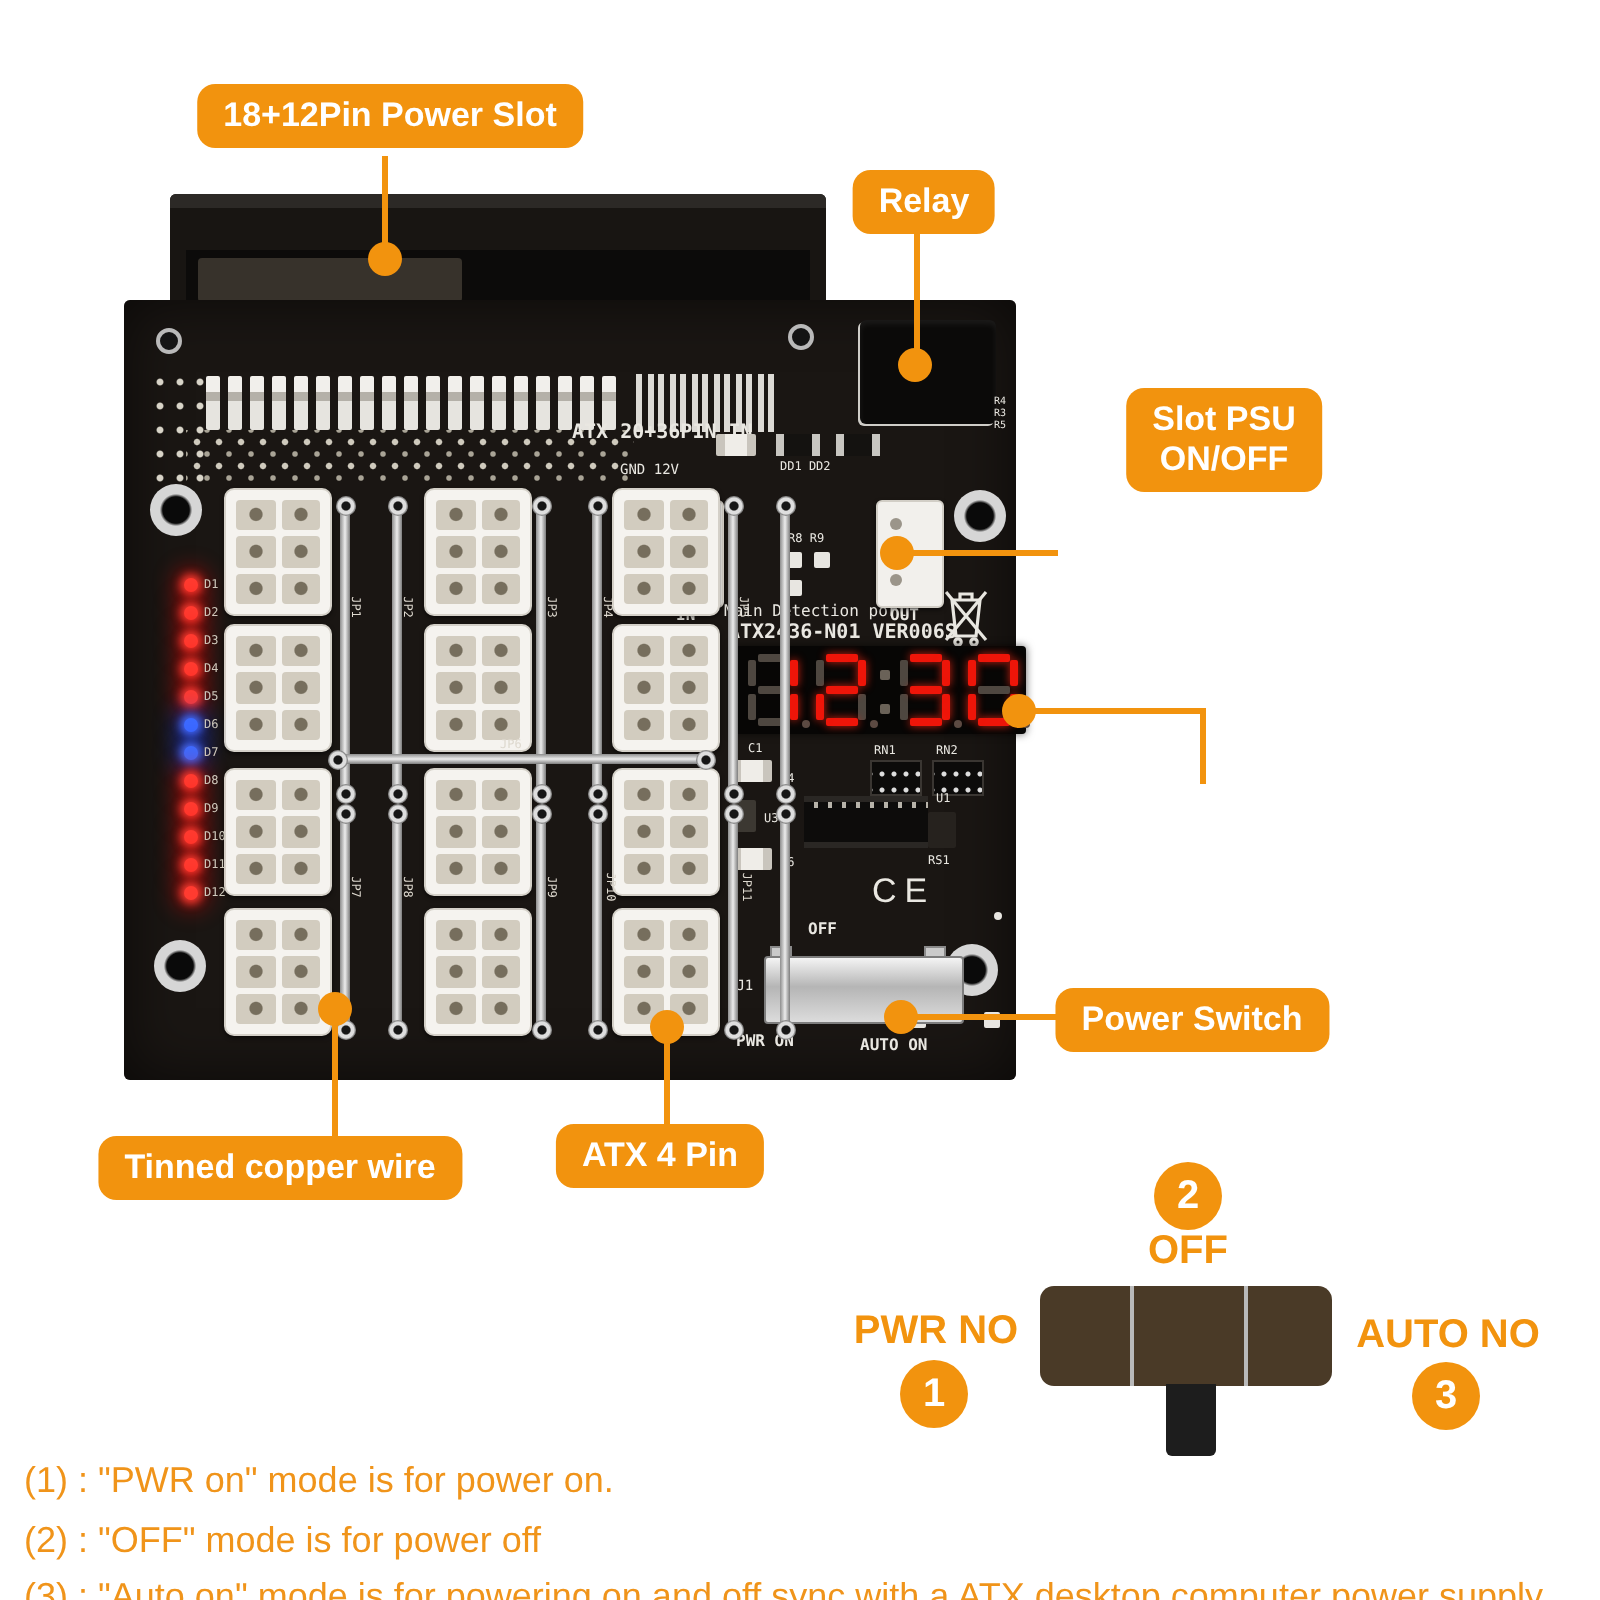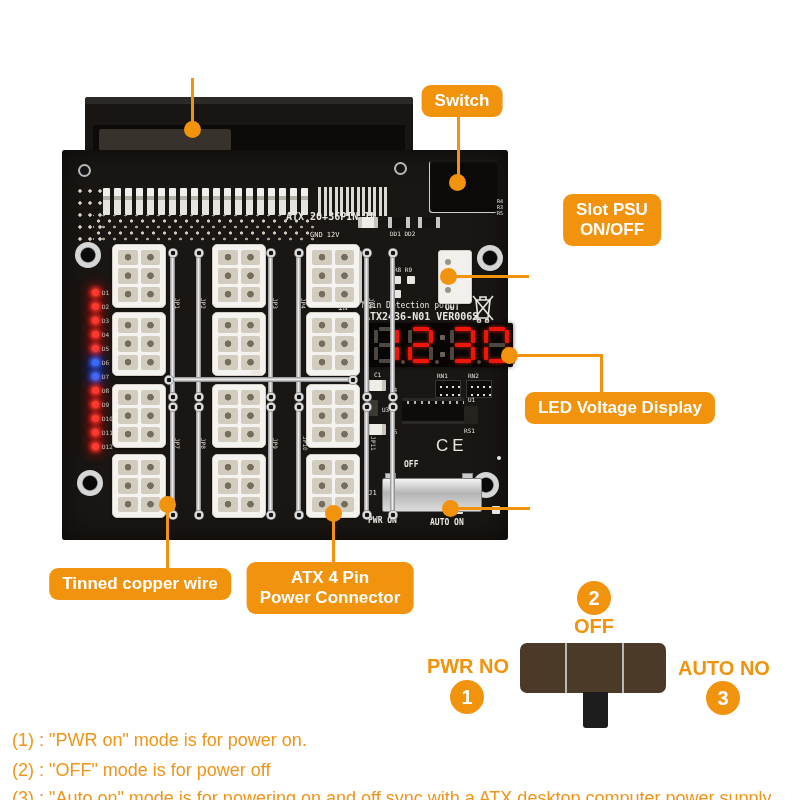--- a/index.html
+++ b/index.html
@@ -441,55 +441,57 @@
       <div class="led red" style="left:92px;top:401px;"></div>
       <div class="ledlbl" style="left:102px;top:401px;">D9</div>
       <div class="led red" style="left:92px;top:415px;"></div>
       <div class="ledlbl" style="left:102px;top:415px;">D10</div>
       <div class="led red" style="left:92px;top:429px;"></div>
       <div class="ledlbl" style="left:102px;top:429px;">D11</div>
       <div class="led red" style="left:92px;top:443px;"></div>
       <div class="ledlbl" style="left:102px;top:443px;">D12</div>
     </div>
 
+  <div class="callout c1" style="left:195px;top:42px;">
+      <span>18+12Pin Power Slot</span>
+    </div>
   <div class="vline" style="left:191px;top:78px;width:3px;height:45px;"></div>
   <div class="dot" style="left:184px;top:121px;"></div>
 
   <div class="callout c1" style="left:462px;top:85px;">
-      <span>Switch</span>
+      <span>Relay</span>
     </div>
   <div class="vline" style="left:457px;top:117px;width:3px;height:59px;"></div>
   <div class="dot" style="left:449px;top:174px;"></div>
 
   <div class="callout" style="left:612px;top:194px;font-size:17px;">
     <span>Slot PSU</span>
     <span>ON/OFF</span>
   </div>
   <div class="hline" style="left:455px;top:275px;width:74px;height:3px;"></div>
   <div class="dot" style="left:440px;top:268px;"></div>
 
-  <div class="callout c1" style="left:620px;top:392px;">
-      <span>LED Voltage Display</span>
-    </div>
   <div class="dot" style="left:501px;top:347px;"></div>
   <div class="hline" style="left:515px;top:354px;width:88px;height:3px;"></div>
   <div class="vline" style="left:600px;top:354px;width:3px;height:38px;"></div>
 
+  <div class="callout c1" style="left:596px;top:494px;">
+      <span>Power Switch</span>
+    </div>
   <div class="dot" style="left:442px;top:500px;"></div>
   <div class="hline" style="left:456px;top:507px;width:74px;height:3px;"></div>
 
   <div class="callout c1" style="left:140px;top:568px;">
       <span>Tinned copper wire</span>
     </div>
   <div class="dot" style="left:159px;top:496px;"></div>
   <div class="vline" style="left:166px;top:510px;width:3px;height:58px;"></div>
 
   <div class="callout c1" style="left:330px;top:562px;">
     <span>ATX 4 Pin</span>
-    <span>Power Connector</span>
   </div>
   <div class="dot" style="left:325px;top:505px;"></div>
   <div class="vline" style="left:332px;top:519px;width:3px;height:43px;"></div>
 
   <div class="numcircle" style="left:594px;top:598px;">2</div>
   <div class="swlabel" style="left:594px;top:626px;">OFF</div>
   <div class="swbody">
     <div class="div1" style="left:45px;"></div>
     <div class="div2" style="left:102px;"></div>
   </div>

